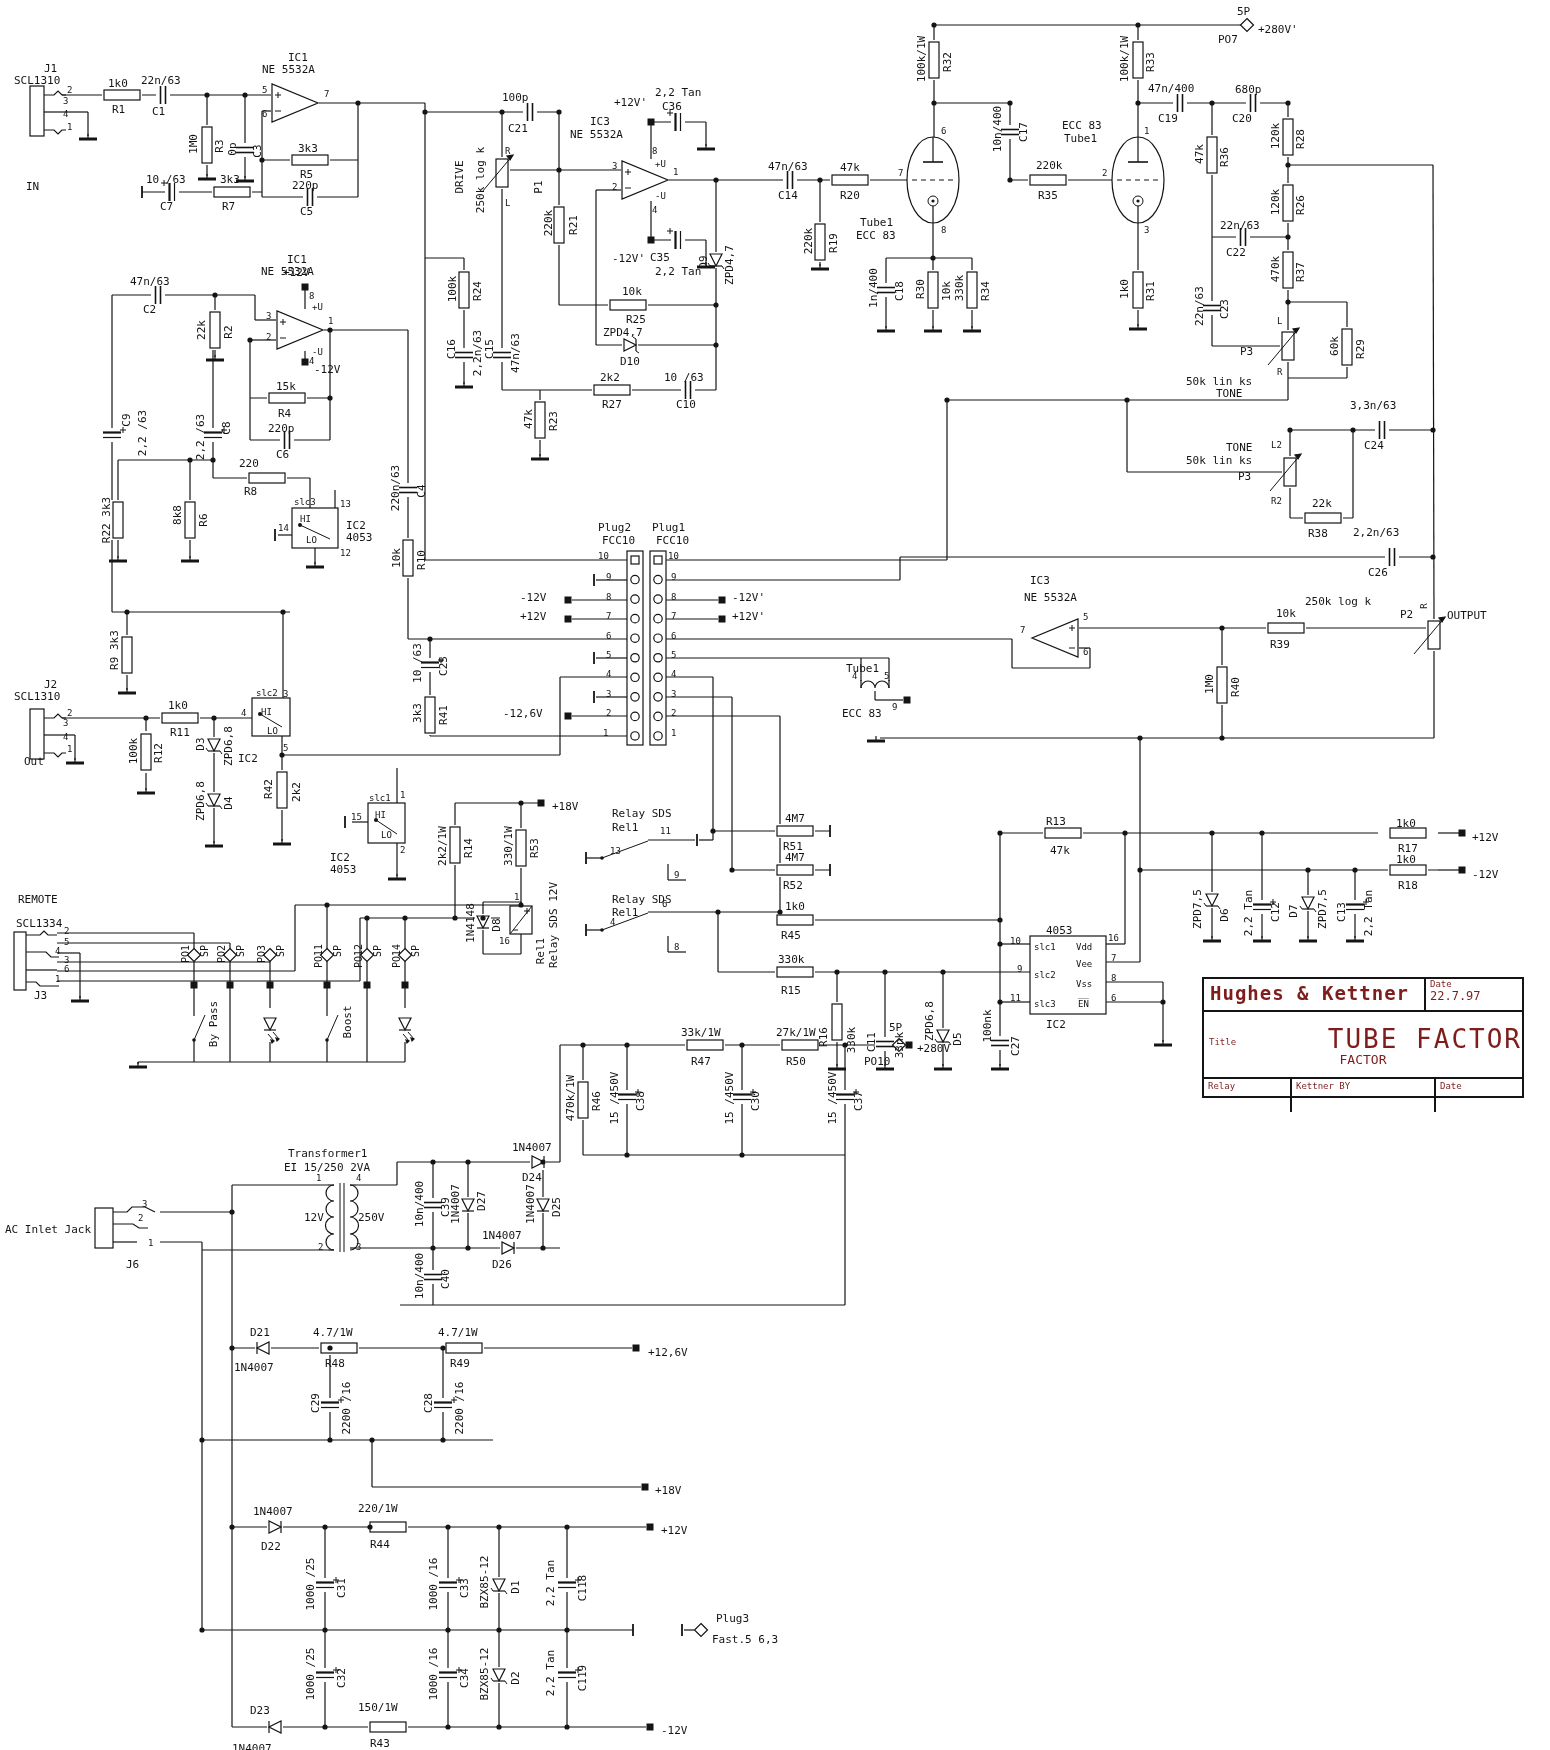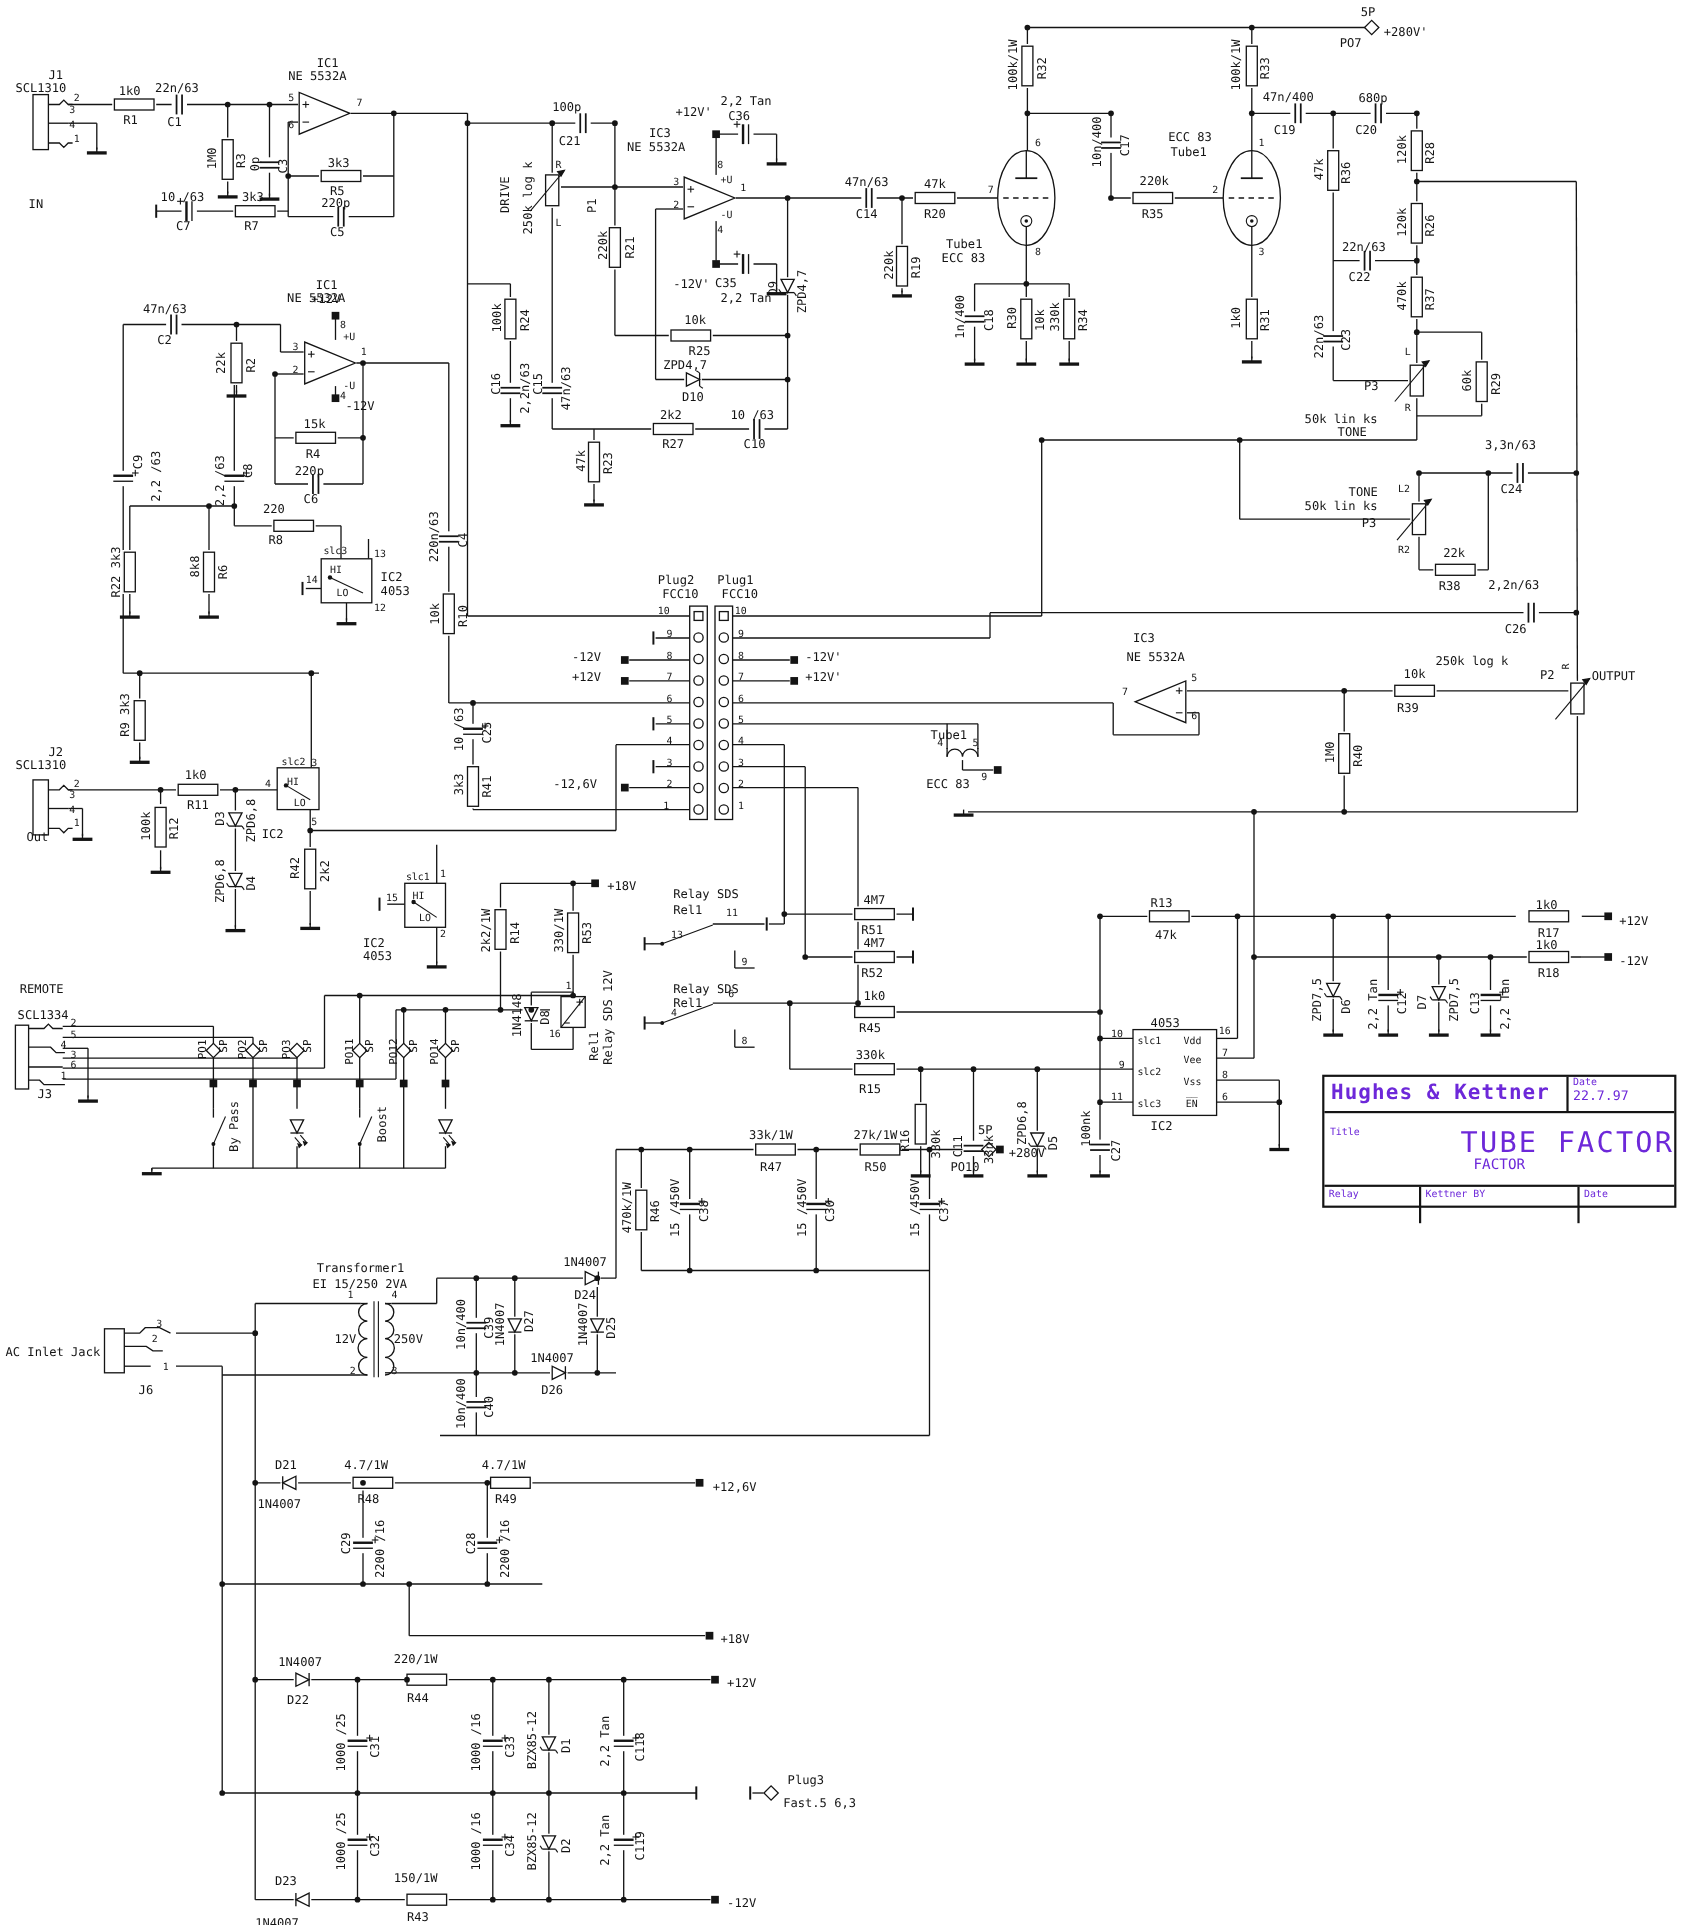--- a/index.html
+++ b/index.html
@@ -1,27 +1,27 @@
 <!DOCTYPE html>
 <html><head>
 <meta charset="utf-8">
 <style>
   html,body{margin:0;padding:0;background:#fff;}
   #canvas{position:relative;width:1550px;height:1750px;background:#ffffff;overflow:hidden;
           font-family:"DejaVu Sans Mono","Liberation Mono",monospace;}
   svg{position:absolute;left:0;top:0;}
   svg text{fill:#141414;}
   #titleblock{position:absolute;left:1202px;top:977px;width:322px;height:121px;
-    border:2px solid #141414;background:#fff;box-sizing:border-box;color:#6d28d9;}
+    border:2px solid #141414;background:#fff;box-sizing:border-box;color:#7f1d1d;}
   #titleblock .row1{display:flex;height:31px;border-bottom:2px solid #141414;}
   #titleblock .company{flex:1;font-weight:bold;font-size:19px;padding:3px 6px;letter-spacing:1px;}
   #titleblock .datecell{width:88px;border-left:2px solid #141414;font-size:9px;padding:1px 4px;line-height:1.1;}
   #titleblock .datecell .dval{font-size:12px;}
   #titleblock .row2{height:53px;border-bottom:2px solid #141414;position:relative;}
-  #titleblock .tlabel{position:absolute;left:5px;top:1px;font-size:9px;}
+  #titleblock .tlabel{position:absolute;left:5px;top:13px;font-size:9px;}
   #titleblock .title{text-align:right;font-size:26px;letter-spacing:2px;margin-top:12px;}
   #titleblock .subtitle{text-align:center;font-size:13px;margin-top:-2px;}
   #titleblock .row3{display:flex;height:33px;}
   #titleblock .row3 div{font-size:9px;padding:2px 4px;box-sizing:border-box;}
   #titleblock .page{width:86px;}
   #titleblock .checked{flex:1;border-left:2px solid #141414;}
   #titleblock .date2{width:88px;border-left:2px solid #141414;}
 </style>
 </head>
 <body>

